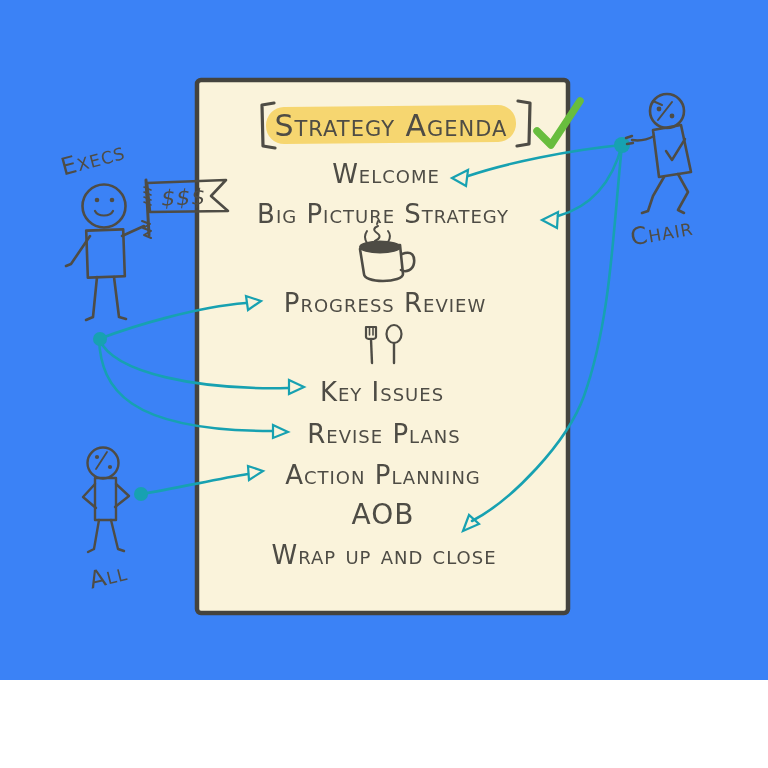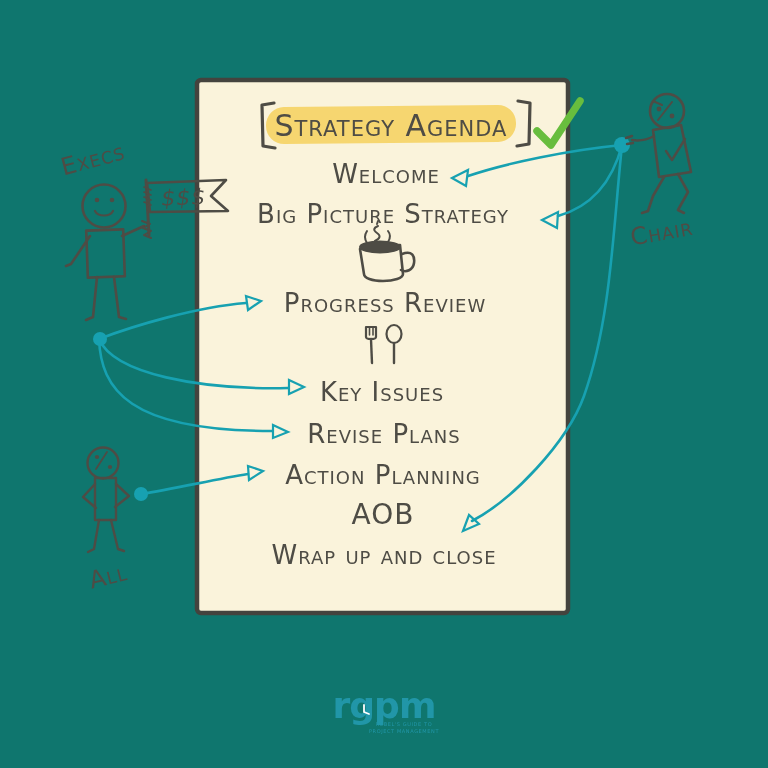--- a/index.html
+++ b/index.html
@@ -1,16 +1,16 @@
 <!DOCTYPE html>
 <html><head>
 <meta charset="utf-8">
 <style>
   html,body{margin:0;padding:0;background:#ffffff;}
-  #stage{position:relative;width:768px;height:768px;background:#0f766e;overflow:hidden;
+  #stage{position:relative;width:768px;height:680px;background:#3b82f6;overflow:hidden;
          font-family:"DejaVu Sans","Liberation Sans",sans-serif;}
   svg{display:block;}
   .hand{font-family:"DejaVu Sans","Liberation Sans",sans-serif;
         font-variant:small-caps;fill:#4e4c45;letter-spacing:1px;}
   .ink{stroke:#4e4c45;fill:none;stroke-linecap:round;stroke-linejoin:round;}
   .teal{stroke:#17a1b1;fill:none;stroke-linecap:round;}
   .label{font-size:24px;}
   .item{font-size:26px;}
   .logo-text{font-family:"DejaVu Sans","Liberation Sans",sans-serif;font-weight:bold;fill:#2196a8;letter-spacing:-1px;}
   .tagline{font-family:"DejaVu Sans","Liberation Sans",sans-serif;fill:#2196a8;font-size:5px;letter-spacing:0.6px;}

